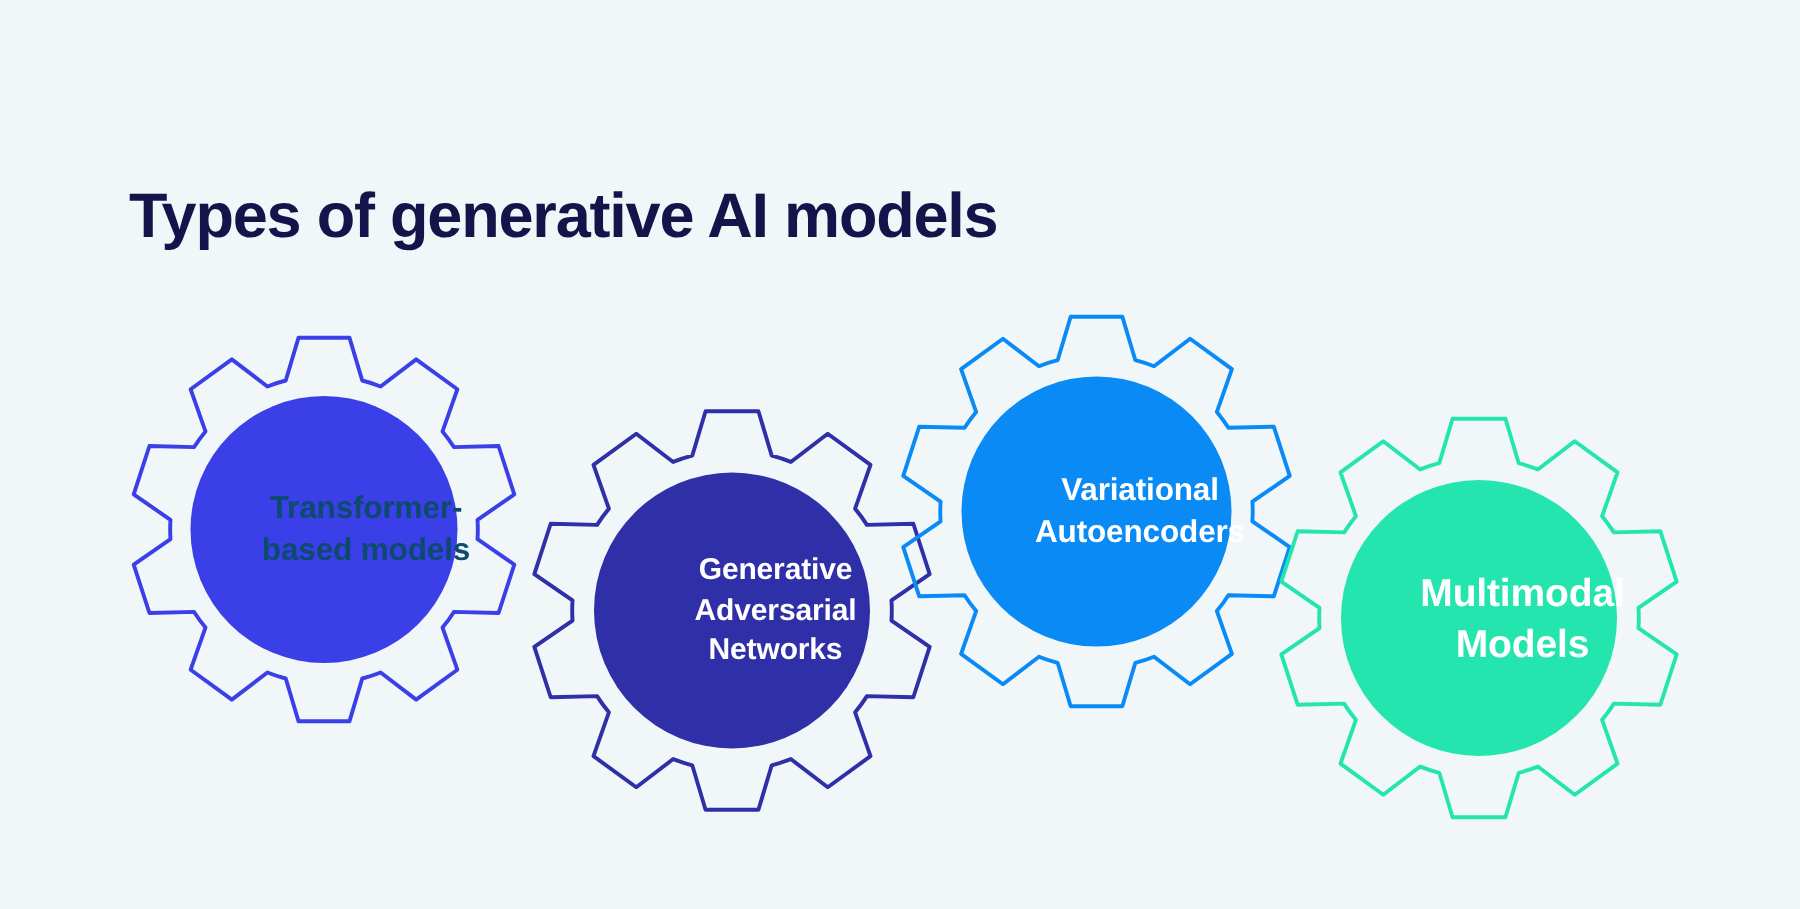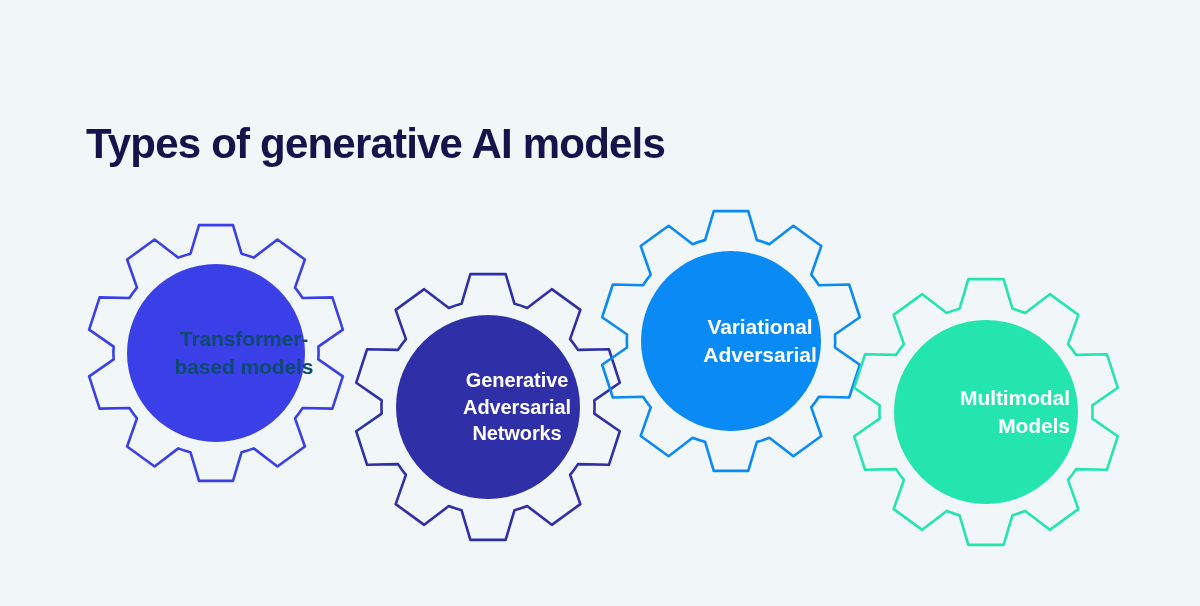--- a/index.html
+++ b/index.html
@@ -89,25 +89,25 @@
         <div class="gear-label" style="font-size: 20px; color: rgb(255, 255, 255); padding: 0px 29px;">Generative
 Adversarial
 Networks</div>
       </div>
       <div class="gear-node" style="left: 596px; top: 206px; width: 270px; height: 270px;">
         <svg class="gear-svg" width="270" height="270" viewBox="0 0 270 270">
           <path d="M 109.10 34.13 L 117.77 5.14 L 152.23 5.14 L 160.90 34.13 A 104.15 104.15 0 0 1 173.34 38.17 L 197.39 19.81 L 225.27 40.07 L 215.25 68.62 A 104.15 104.15 0 0 1 222.93 79.20 L 253.18 78.48 L 263.83 111.26 L 238.94 128.46 A 104.15 104.15 0 0 1 238.94 141.54 L 263.83 158.74 L 253.18 191.52 L 222.93 190.80 A 104.15 104.15 0 0 1 215.25 201.38 L 225.27 229.93 L 197.39 250.19 L 173.34 231.83 A 104.15 104.15 0 0 1 160.90 235.87 L 152.23 264.86 L 117.77 264.86 L 109.10 235.87 A 104.15 104.15 0 0 1 96.66 231.83 L 72.61 250.19 L 44.73 229.93 L 54.75 201.38 A 104.15 104.15 0 0 1 47.07 190.80 L 16.82 191.52 L 6.17 158.74 L 31.06 141.54 A 104.15 104.15 0 0 1 31.06 128.46 L 6.17 111.26 L 16.82 78.48 L 47.07 79.20 A 104.15 104.15 0 0 1 54.75 68.62 L 44.73 40.07 L 72.61 19.81 L 96.66 38.17 A 104.15 104.15 0 0 1 109.10 34.13 Z" fill="none" stroke="#0a8af5" stroke-width="2.6" stroke-linejoin="round"></path>
           <circle cx="135" cy="135" r="90" fill="#0a8af5"></circle>
         </svg>
         <div class="gear-label" style="font-size: 21px; color: rgb(255, 255, 255); padding: 0px 29px;">Variational
-Adversarial</div>
+Autoencoders</div>
       </div>
       <div class="gear-node" style="left: 848px; top: 274px; width: 276px; height: 276px;">
         <svg class="gear-svg" width="276" height="276" viewBox="0 0 276 276">
           <path d="M 111.51 34.82 L 120.37 5.16 L 155.63 5.16 L 164.49 34.82 A 106.53 106.53 0 0 1 177.22 38.95 L 201.82 20.17 L 230.34 40.90 L 220.08 70.10 A 106.53 106.53 0 0 1 227.95 80.92 L 258.89 80.18 L 269.78 113.72 L 244.32 131.31 A 106.53 106.53 0 0 1 244.32 144.69 L 269.78 162.28 L 258.89 195.82 L 227.95 195.08 A 106.53 106.53 0 0 1 220.08 205.90 L 230.34 235.10 L 201.82 255.83 L 177.22 237.05 A 106.53 106.53 0 0 1 164.49 241.18 L 155.63 270.84 L 120.37 270.84 L 111.51 241.18 A 106.53 106.53 0 0 1 98.78 237.05 L 74.18 255.83 L 45.66 235.10 L 55.92 205.90 A 106.53 106.53 0 0 1 48.05 195.08 L 17.11 195.82 L 6.22 162.28 L 31.68 144.69 A 106.53 106.53 0 0 1 31.68 131.31 L 6.22 113.72 L 17.11 80.18 L 48.05 80.92 A 106.53 106.53 0 0 1 55.92 70.10 L 45.66 40.90 L 74.18 20.17 L 98.78 38.95 A 106.53 106.53 0 0 1 111.51 34.82 Z" fill="none" stroke="#24e5ae" stroke-width="2.6" stroke-linejoin="round"></path>
           <circle cx="138" cy="138" r="92" fill="#24e5ae"></circle>
         </svg>
-        <div class="gear-label" style="font-size: 21px; color: rgb(255, 255, 255); padding: 0px 29px; text-align: right;">Multimodal
+        <div class="gear-label" style="font-size: 26px; color: rgb(255, 255, 255); padding: 0px 29px;">Multimodal
 Models</div>
       </div>
     </div>
 
 </div>
 
 </body></html>

